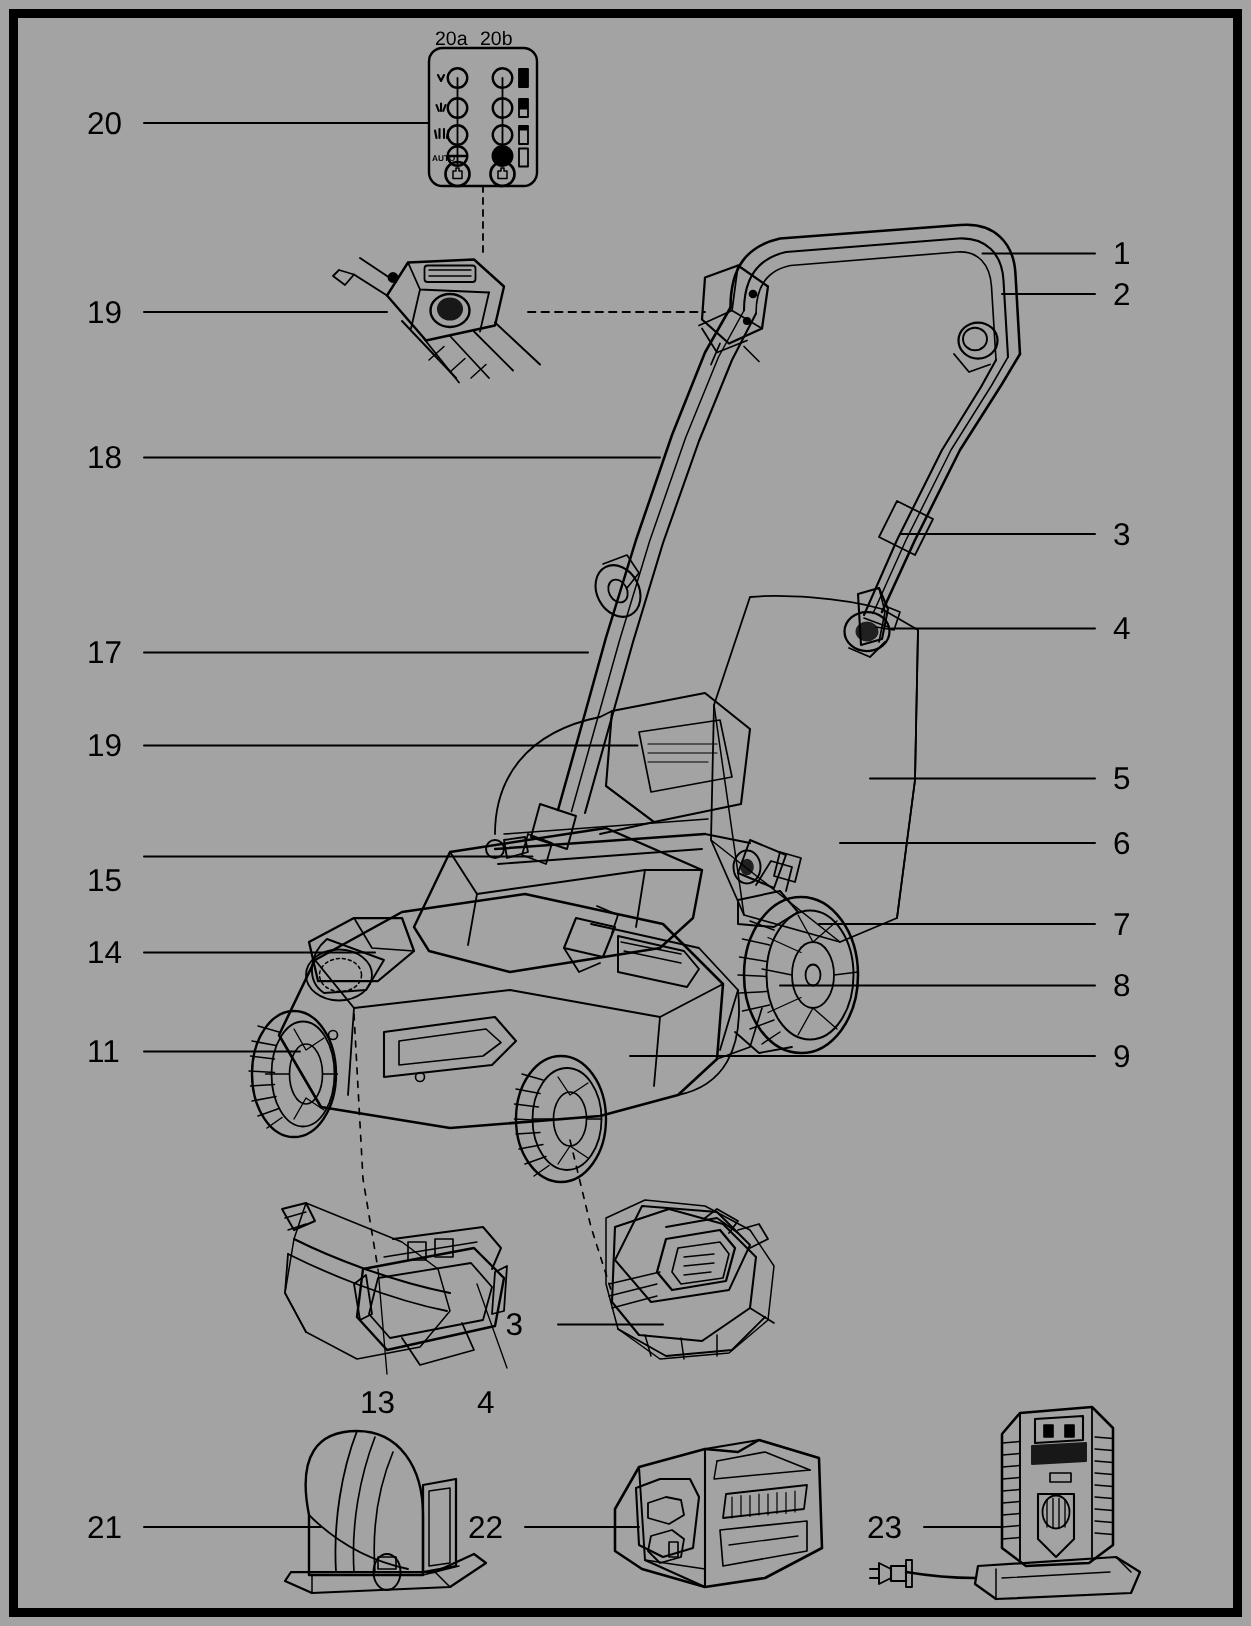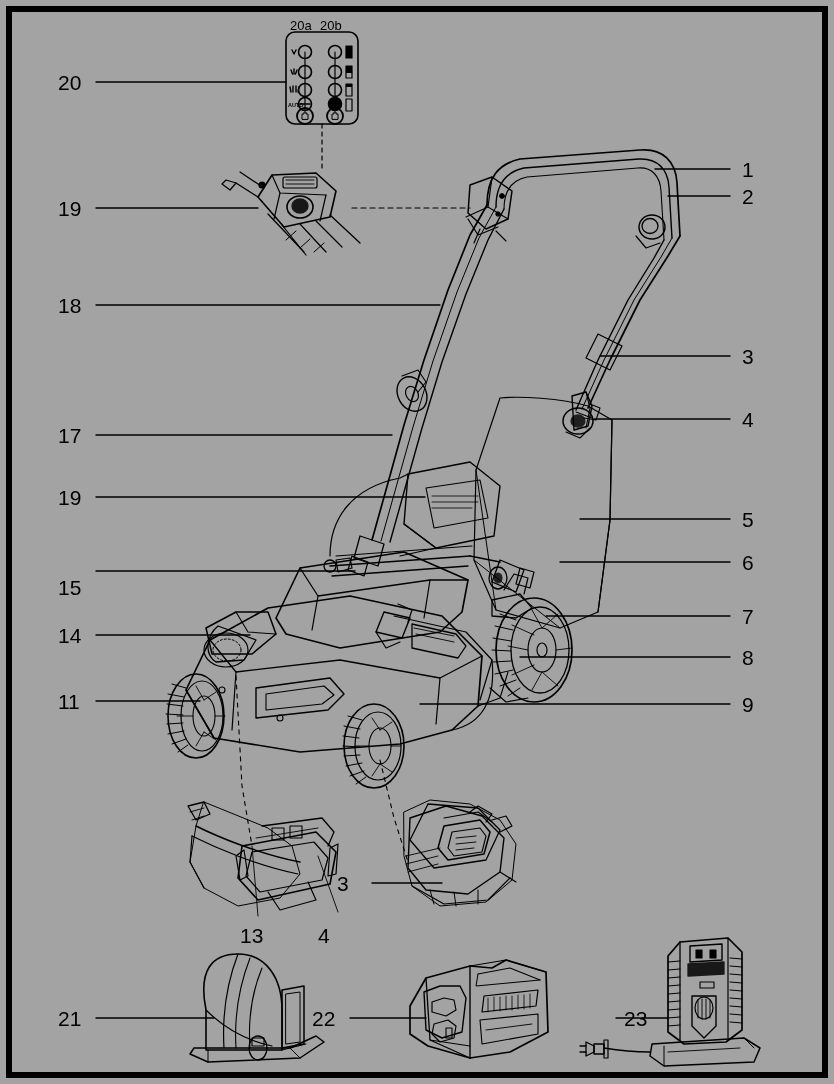--- a/index.html
+++ b/index.html
@@ -435,15 +435,15 @@
   <div class="callout" style="left:742px;top:606px;">7</div>
   <div class="callout" style="left:742px;top:647px;">8</div>
   <div class="callout" style="left:742px;top:694px;">9</div>
 
   <div class="callout" style="left:337px;top:873px;">3</div>
   <div class="callout" style="left:240px;top:925px;text-align:center;">13</div>
   <div class="callout" style="left:318px;top:925px;">4</div>
 
   <div class="callout" style="left:58px;top:1008px;">21</div>
   <div class="callout" style="left:312px;top:1008px;">22</div>
-  <div class="callout" style="left:578px;top:1008px;margin-left:46px;">23</div>
+  <div class="callout" style="left:578px;top:1008px;">23</div>
 
 </div>
 
 </body></html>

